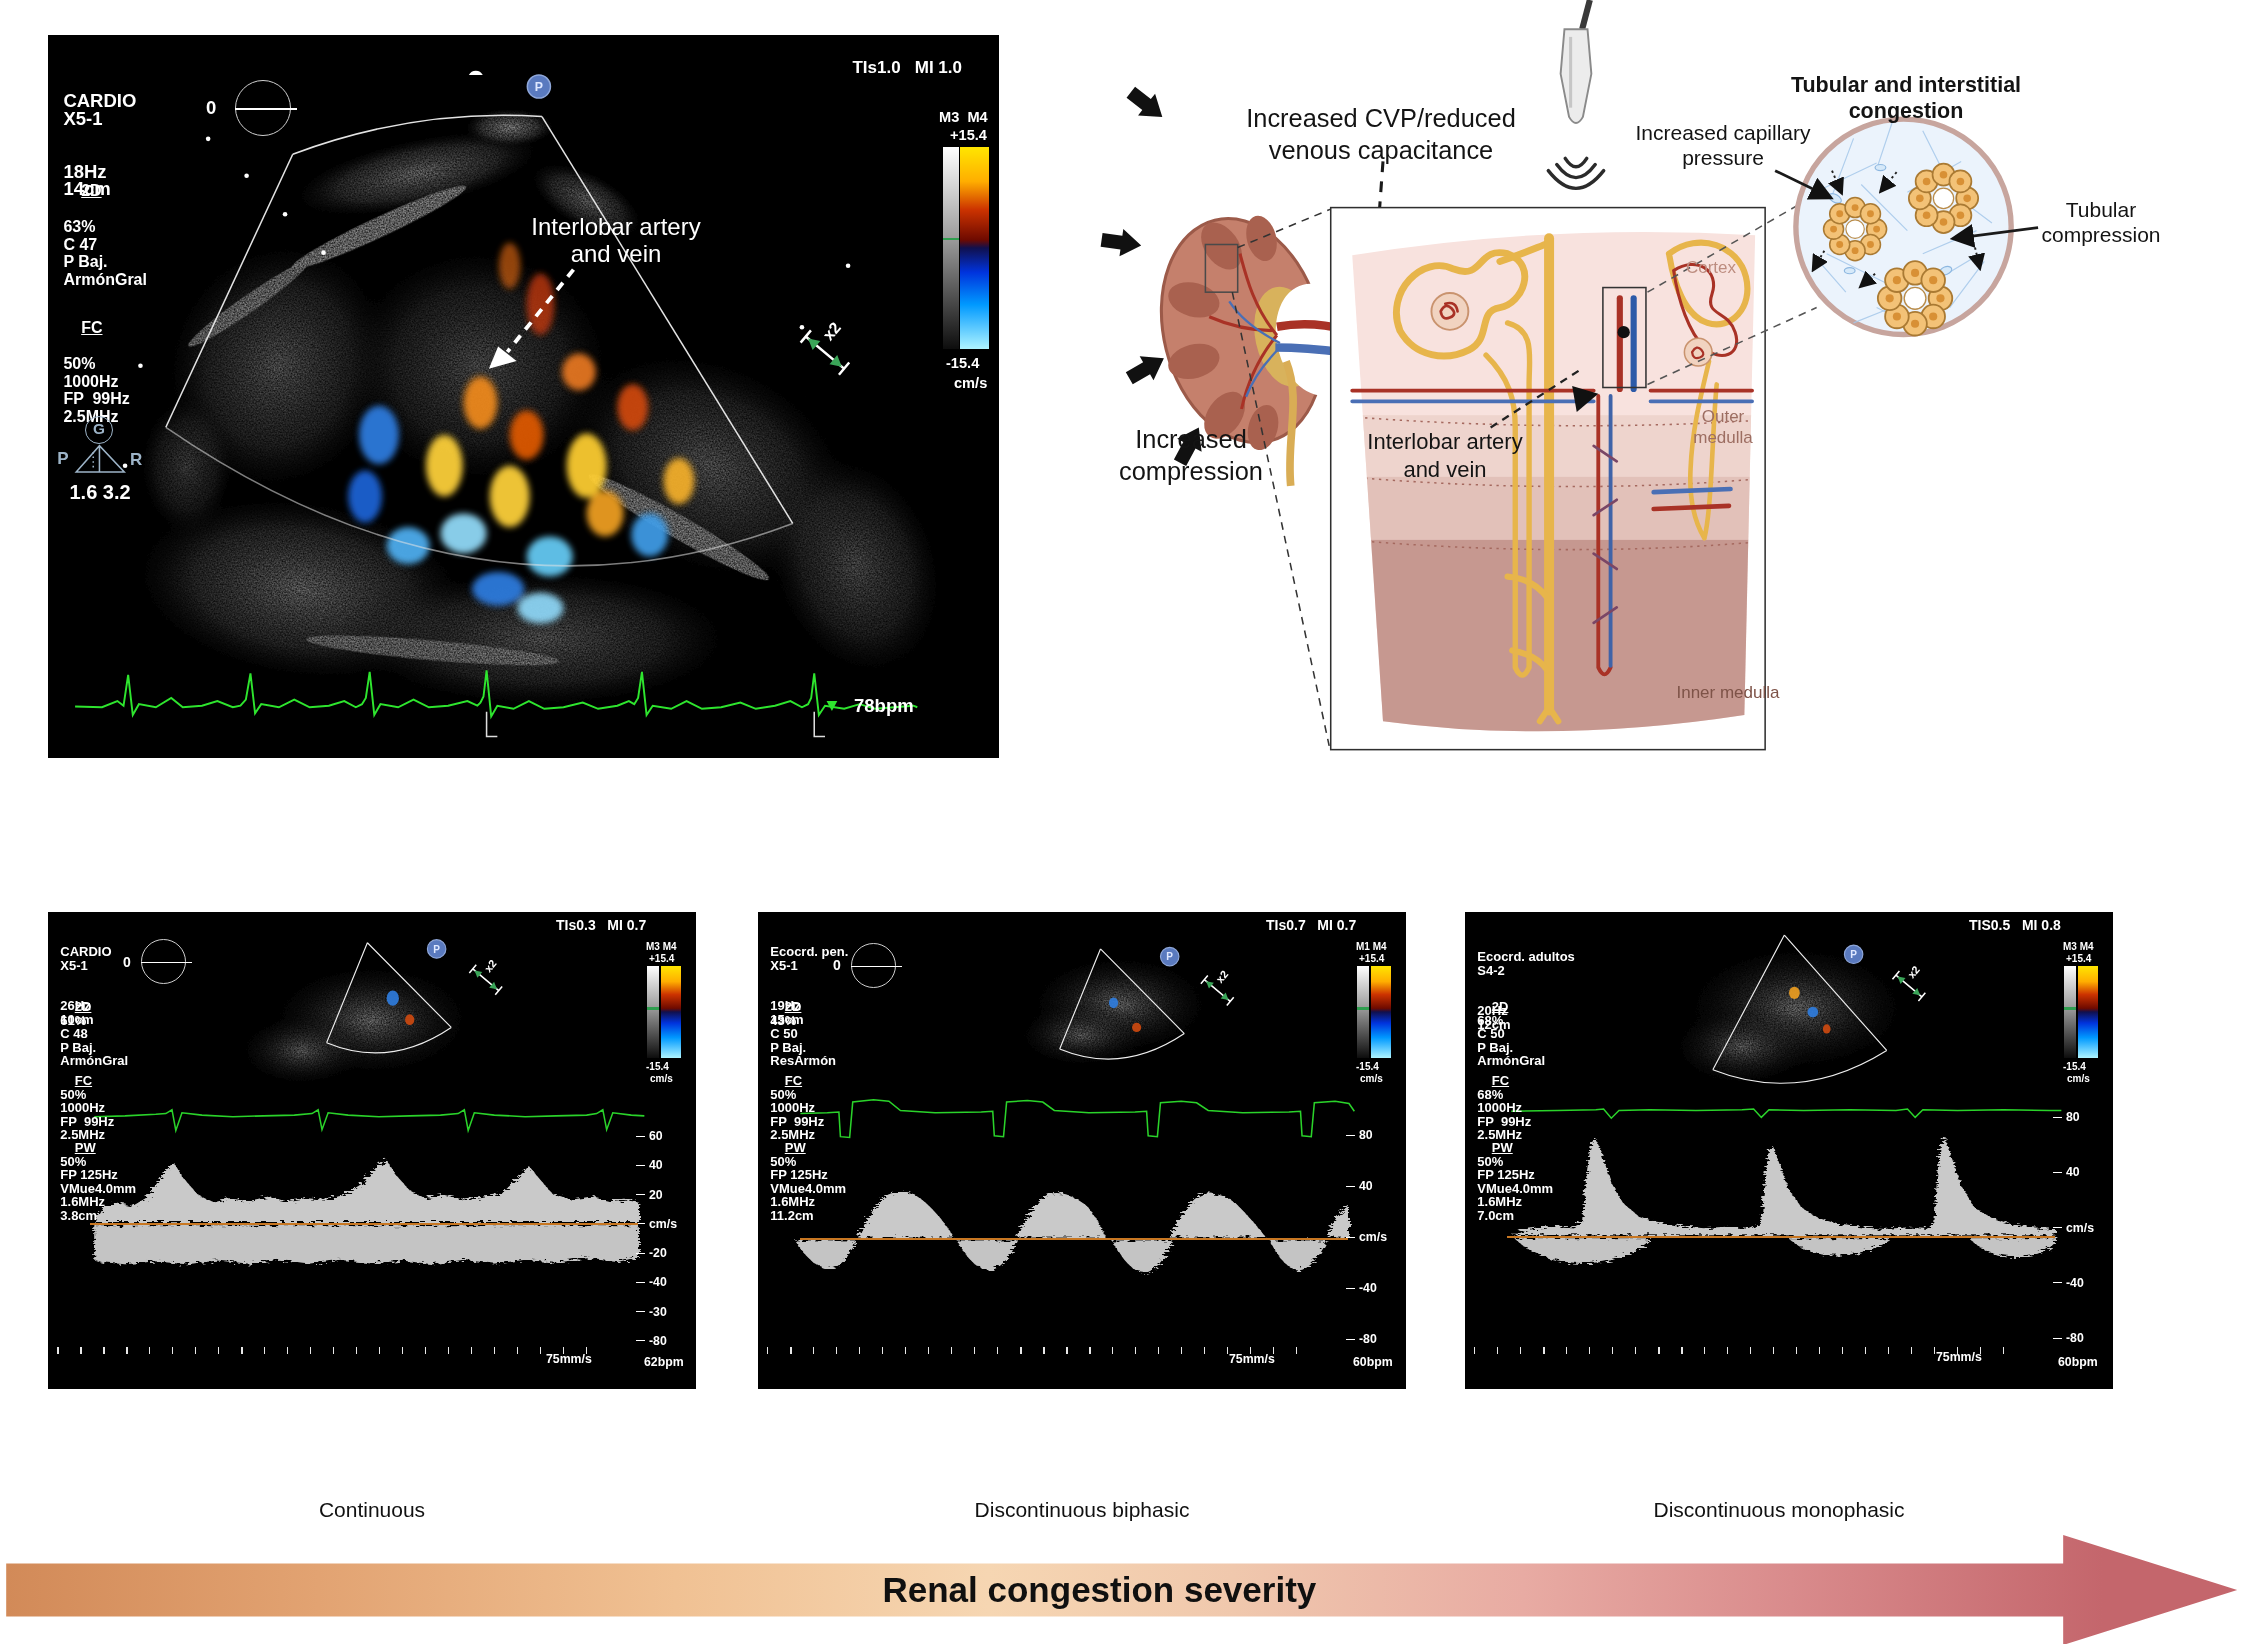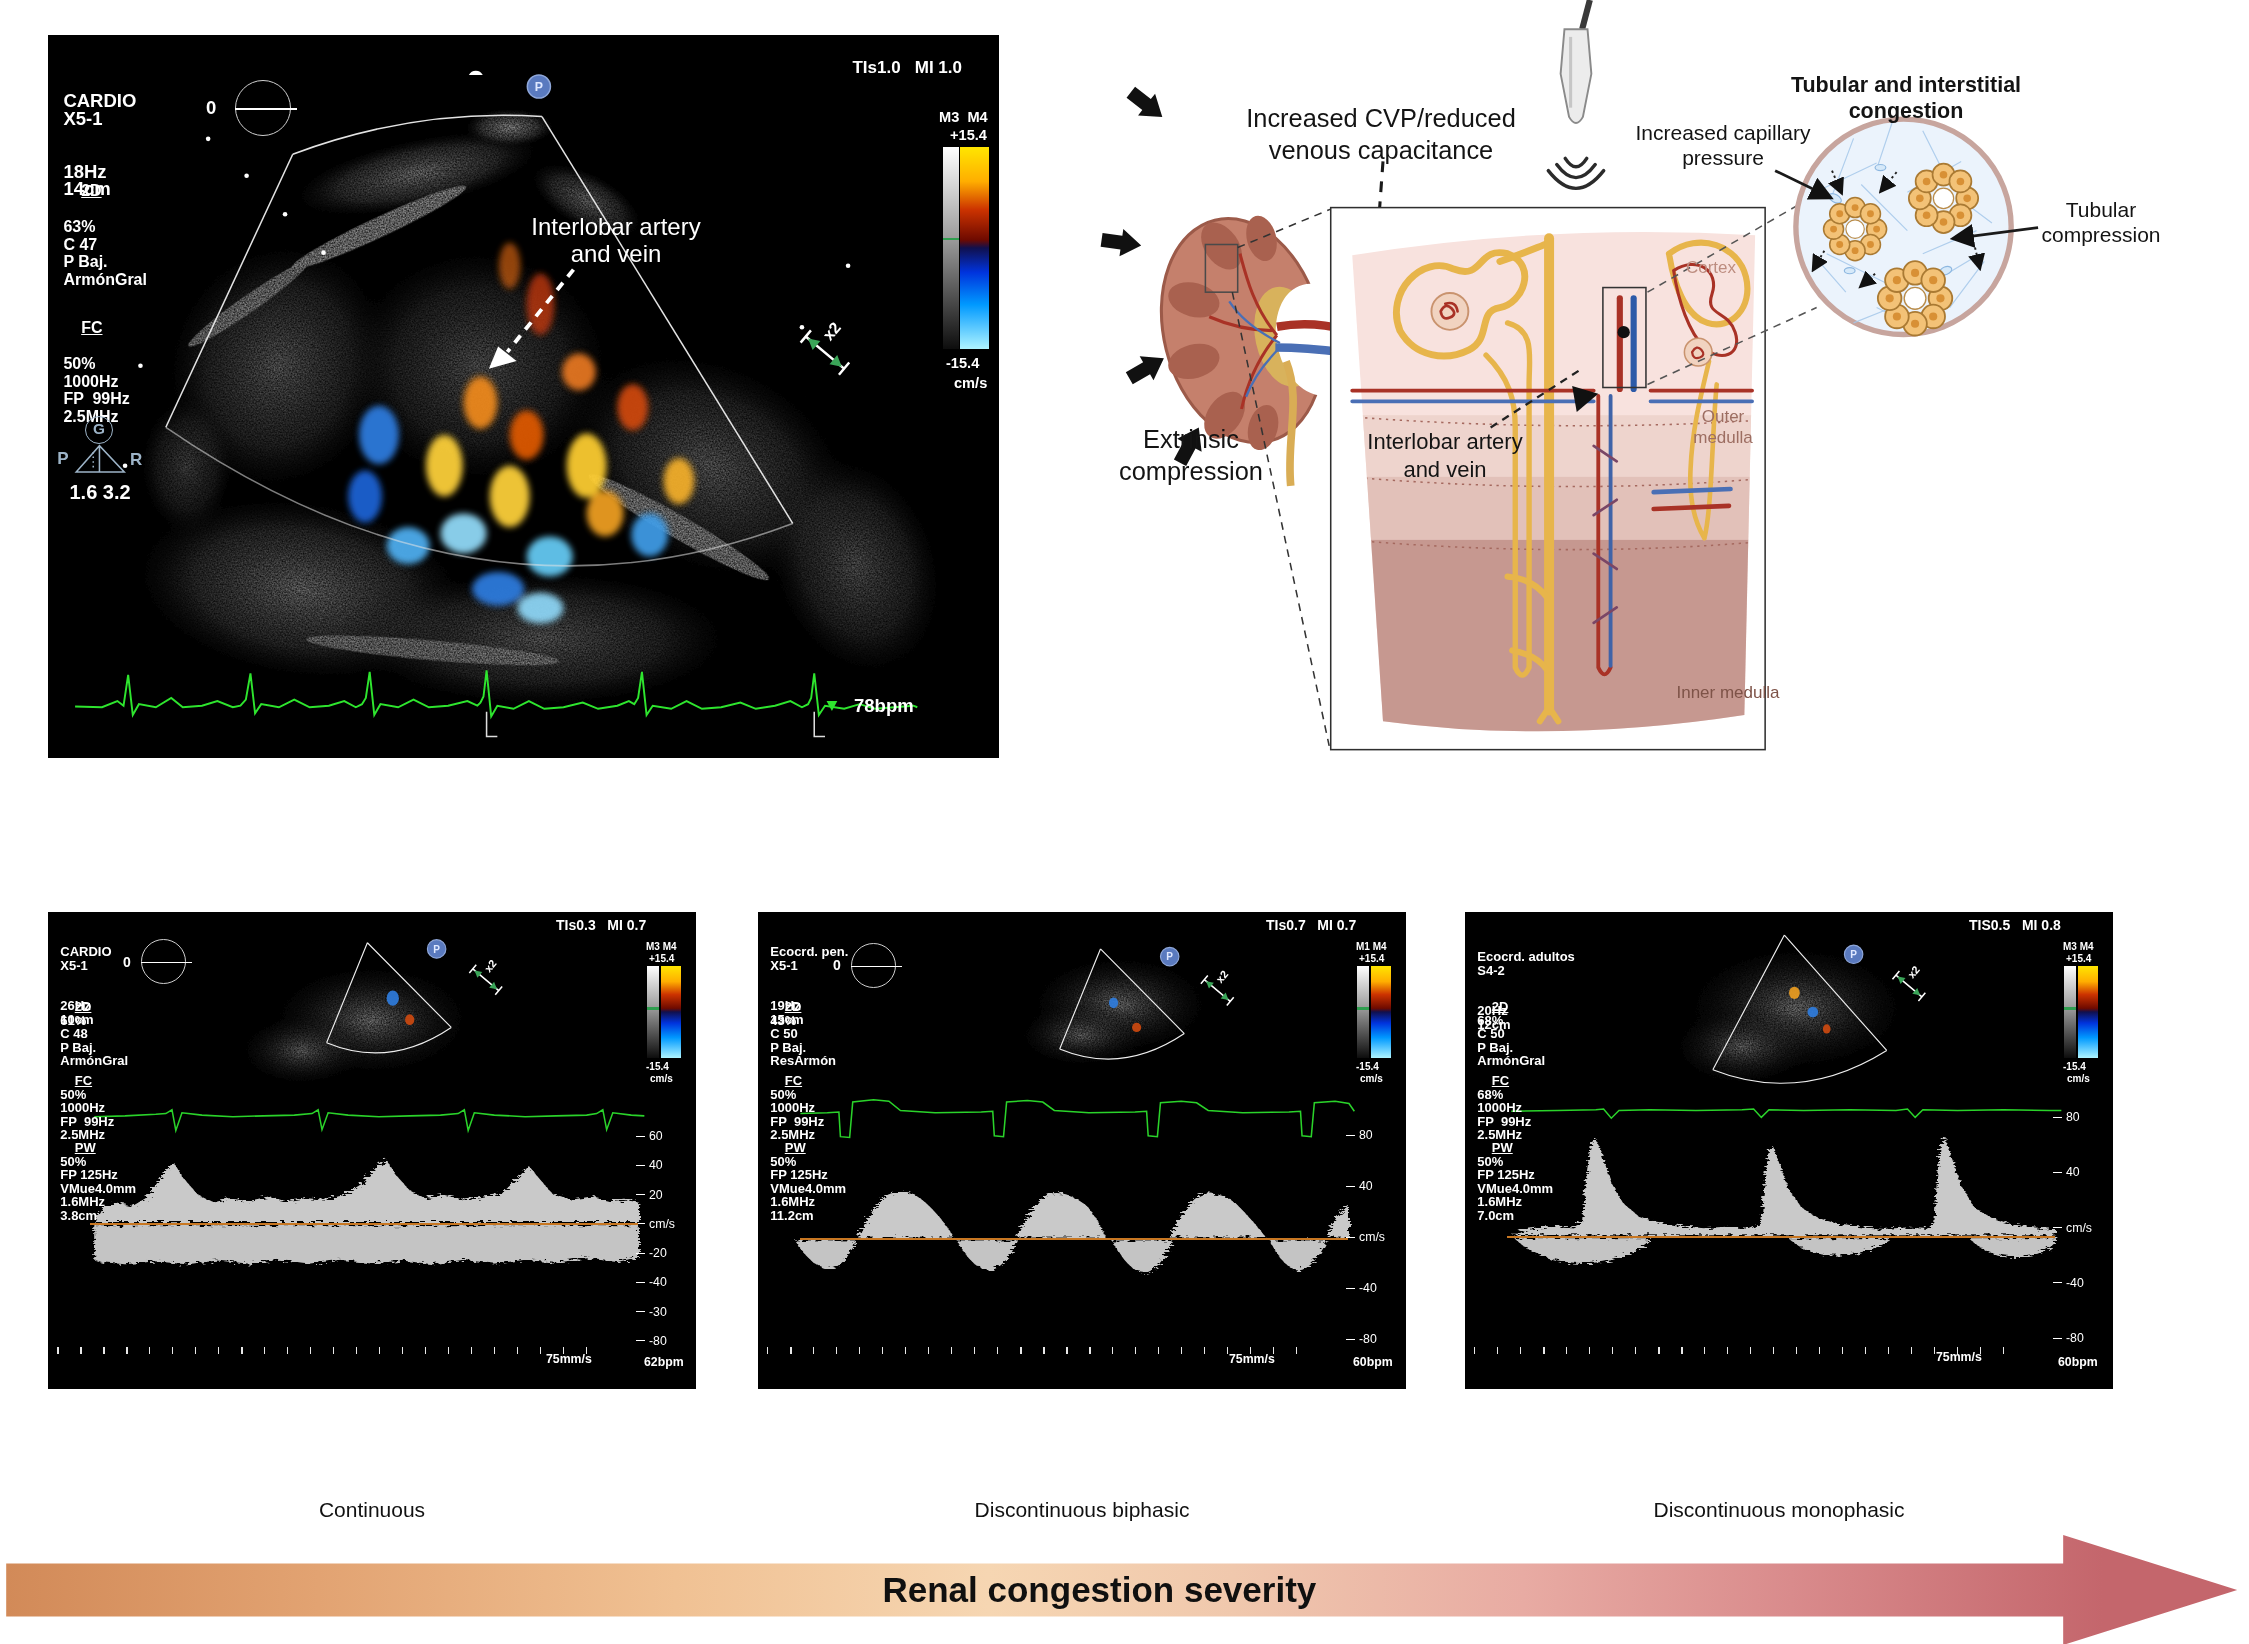--- a/index.html
+++ b/index.html
@@ -22,21 +22,21 @@
   .zerot.big{font-size:18.5px}
   .cb-lab{position:absolute;font-size:10px;white-space:pre}
   .cb-lab.big{font-size:14.6px}
   .cbar{position:absolute;width:12.3px}
   .cbar.g{background:linear-gradient(#ffffff,#9a9a9a 46%,#0d0d0d)}
   .cbar.g::after{content:"";position:absolute;left:0;right:0;top:45%;height:2.3px;background:#2f9e4f}
   .cbar.c{width:20px;background:linear-gradient(#ffe600,#ffae00 17%,#cc3300 31%,#6e0a00 46%,#10104e 50%,#0033dd 62%,#0099ff 78%,#aef4ff)}
   .cbar.bigbar{width:16px}
   .cbar.c.bigbar{width:29px}
   .pwscale{position:absolute;display:flex;flex-direction:column;justify-content:space-between}
-  .pwscale div{display:flex;align-items:center;gap:3.8px;font-size:12.3px;font-weight:normal;height:14px}
+  .pwscale div{display:flex;align-items:center;gap:3.8px;font-size:12.3px;font-weight:bold;height:14px}
   .pwscale div::before{content:"";width:9.2px;border-top:1.5px solid #fff;display:inline-block}
   .baseline{position:absolute;height:2.3px;background:#c87722}
   .ticks{position:absolute;height:7px;
      background:repeating-linear-gradient(90deg,#e8e8e8 0 1.5px,transparent 1.5px 23px)}
   .sweep{position:absolute;font-size:12.3px}
   .anno{position:absolute;transform:translateX(-50%);text-align:center;color:#fff;
         font-weight:normal;font-size:24px;line-height:27px;white-space:nowrap}
   .bpm78{position:absolute;font-size:18.5px}
   
   .dlab{position:absolute;transform:translateX(-50%);text-align:center;color:#141414;
@@ -403,21 +403,21 @@
 
   <path d="M988,222 L1058,256" stroke="#1a1a1a" stroke-width="3.5" fill="none" marker-end="url(#mah)"></path>
   <path d="M1330,296 L1222,310" stroke="#1a1a1a" stroke-width="3.5" fill="none" marker-end="url(#mah)"></path>
 </svg>
 
 <div class="dlab" style="left:1381px;top:102px">
   <div>Increased CVP/reduced</div>
     <div>venous capacitance</div>
 </div>
 <div class="dlab" style="left:1191px;top:423px">
-  <div>Extrinsic</div>
+  <div>Increased</div>
     <div>compression</div>
 </div>
 <div class="dlab md" style="left:1445px;top:428px">
   <div>Interlobar artery</div>
     <div>and vein</div>
 </div>
 <div class="slab" style="left:1711px;top:258px;color:#bd8d80">Cortex</div>
 <div class="slab" style="left:1723px;top:406px;color:#9d6e62;line-height:21px">
   <div>Outer</div>
     <div>medulla</div>

